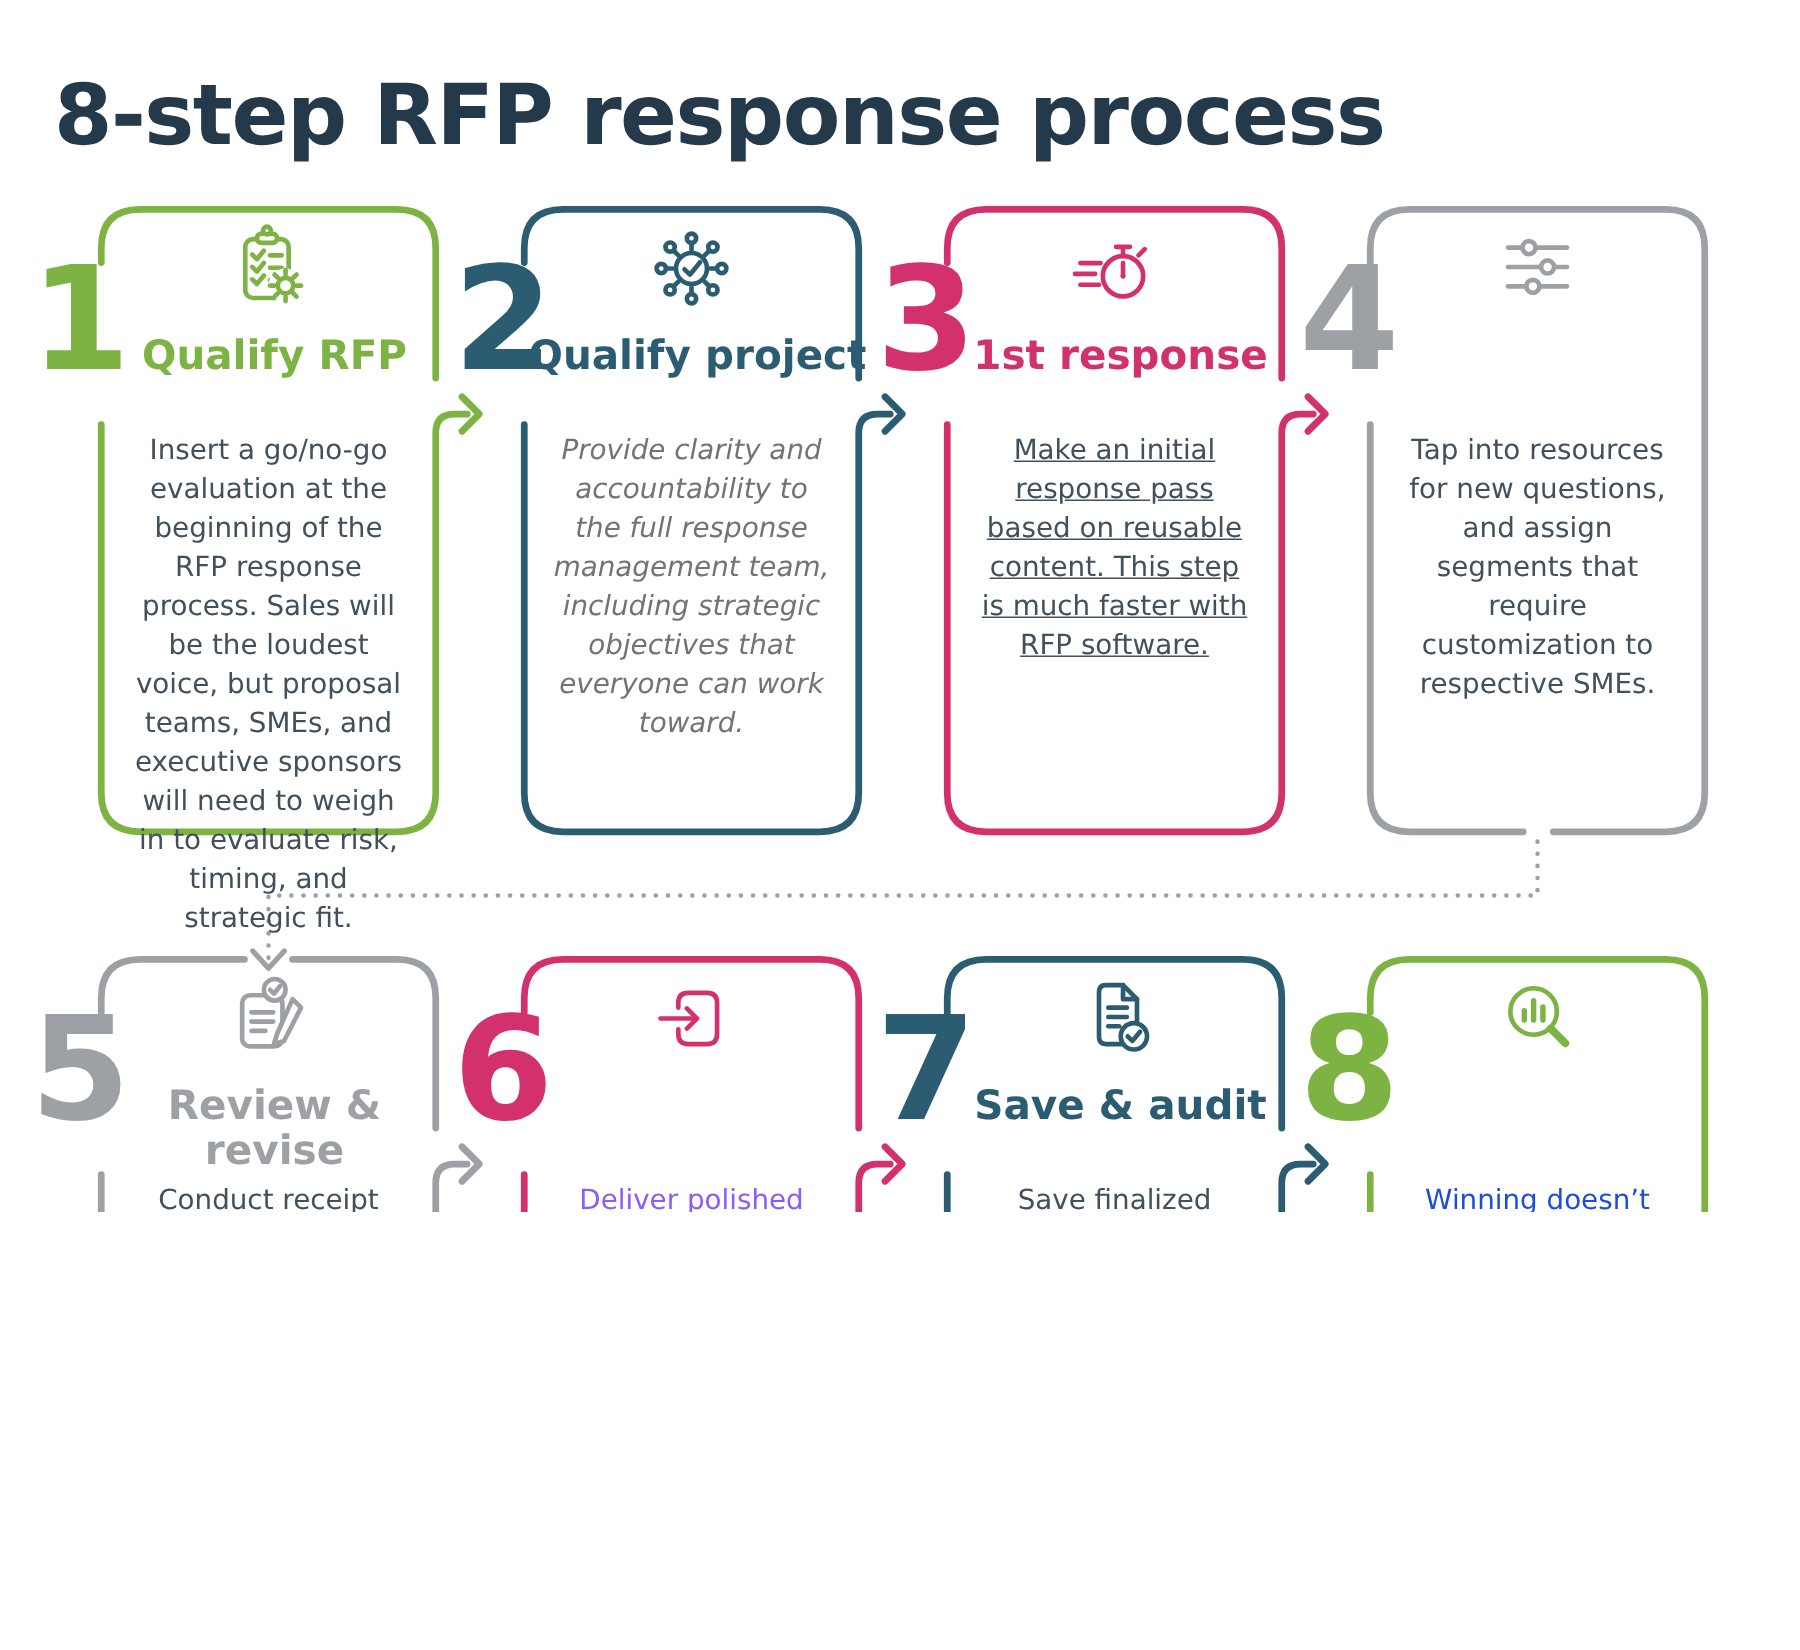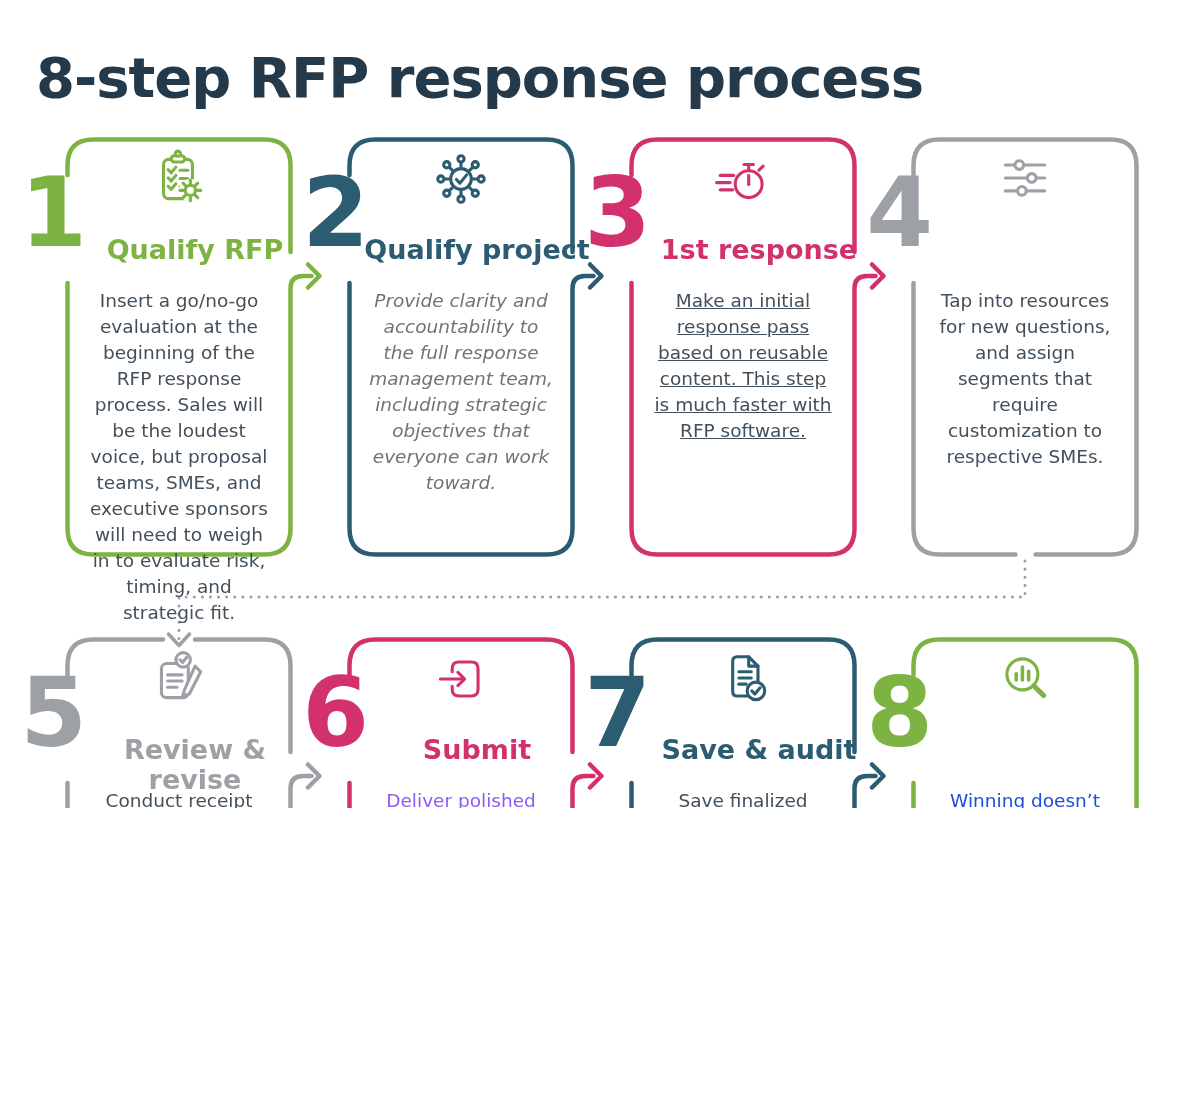--- a/index.html
+++ b/index.html
@@ -6,21 +6,21 @@
   #stage{position:relative;width:1200px;height:808px;background:#fff;overflow:hidden;
          font-family:"DejaVu Sans","Liberation Sans",sans-serif;}
   #main-title{position:absolute;left:36px;top:8px;font-size:56px;font-weight:800;
               letter-spacing:-1px;line-height:1.15;}
   .card{position:absolute;width:228px;height:420px;color:var(--c,#999);}
   .border-svg{position:absolute;left:0;top:0;overflow:visible;}
   .num{position:absolute;left:-46px;top:28px;width:66px;text-align:right;
        font-size:96px;font-weight:800;line-height:96px;letter-spacing:-2px;}
   .icon-wrap{position:absolute;left:0;top:11px;width:100%;display:flex;justify-content:center;}
   .icon-wrap svg{display:block;}
-  .card-title{position:absolute;left:0;top:82px;width:100%;margin:16px;text-align:center;
+  .card-title{position:absolute;left:0;top:82px;width:100%;margin:4px;text-align:center;
               font-size:27px;font-weight:800;line-height:30px;}
   .card-desc{position:absolute;left:8px;right:8px;top:137px;margin:14px;text-align:center;
              font-size:18.5px;line-height:26px;font-weight:400;}
   #connector-overlay{position:absolute;left:0;top:0;pointer-events:none;}
 </style>
 </head>
 <body>
 
 <div id="stage">
 
@@ -171,21 +171,20 @@
         <path d="M 243 127.5 L 254.5 139 L 243 150.5" fill="none" stroke="currentColor" stroke-width="4.5" stroke-linecap="round" stroke-linejoin="round"></path>
       </svg>
     <div class="num">6</div>
     <div class="icon-wrap">
       <svg width="62" height="62" viewBox="0 0 60 60" fill="none" stroke="currentColor" stroke-width="3" stroke-linecap="round" stroke-linejoin="round">
         <path d="M 21.5 23 L 21.5 20 Q 21.5 13.5 28 13.5 L 40 13.5 Q 46.5 13.5 46.5 20 L 46.5 40 Q 46.5 46.5 40 46.5 L 28 46.5 Q 21.5 46.5 21.5 40 L 21.5 37"></path>
         <line x1="10" y1="30" x2="33" y2="30"></line>
         <polyline points="27,23.5 33.5,30 27,36.5"></polyline>
       </svg>
     </div>
-    <h3 class="card-title">Submit</h3>
     <p class="card-desc" style="color: #8b5cf6;">Deliver polished RFP with reviewed supporting materials. Follow up to confirm receipt. Keep internal stakeholders abreast of progress.</p>
   </div>
 
   <div class="card" style="left: 629px; top: 637px; --c: #2B5C72;">
     <svg class="border-svg" width="260" height="420" viewBox="0 0 260 420">
         <path d="M 2.5 38 L 2.5 28.5 Q 2.5 2.5 28.5 2.5 L 199.5 2.5 Q 225.5 2.5 225.5 28.5 L 225.5 115" fill="none" stroke="currentColor" stroke-width="4.5" stroke-linecap="round" stroke-linejoin="round"></path>
         <path d="M 246.5 139 L 238 139 Q 225.5 139 225.5 151.5 L 225.5 391.5 Q 225.5 417.5 199.5 417.5 L 28.5 417.5 Q 2.5 417.5 2.5 391.5 L 2.5 146" fill="none" stroke="currentColor" stroke-width="4.5" stroke-linecap="round" stroke-linejoin="round"></path>
         <path d="M 243 127.5 L 254.5 139 L 243 150.5" fill="none" stroke="currentColor" stroke-width="4.5" stroke-linecap="round" stroke-linejoin="round"></path>
       </svg>
     <div class="num">7</div>

